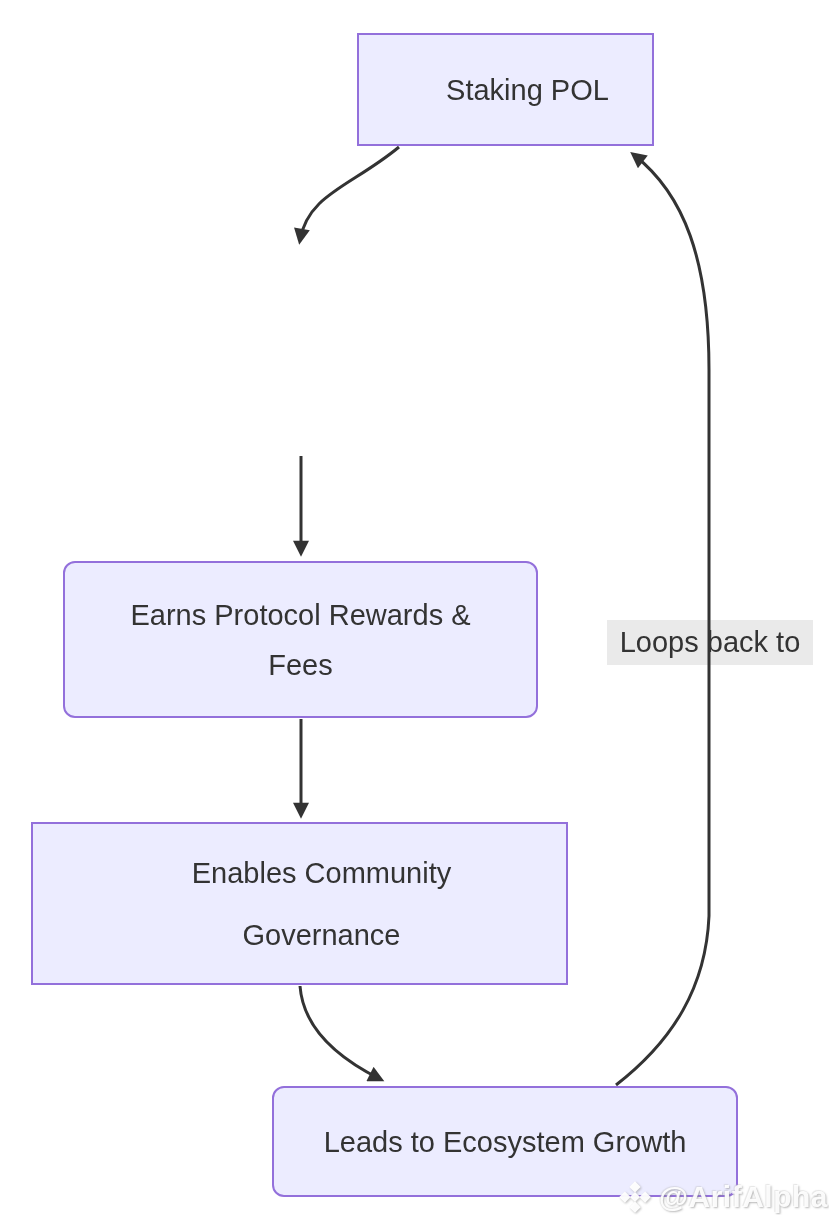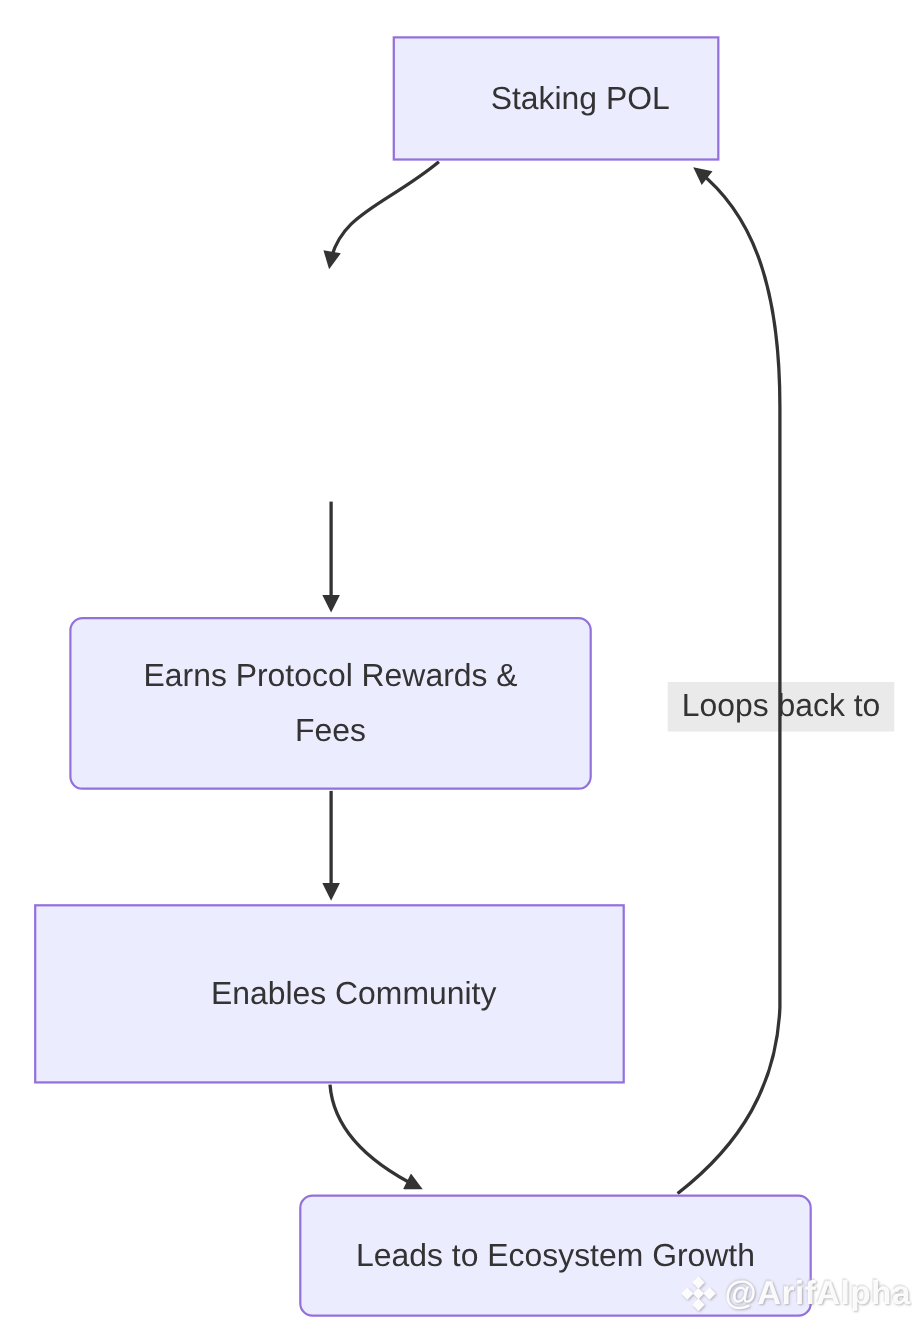--- a/index.html
+++ b/index.html
@@ -47,21 +47,21 @@
     background:var(--edge-label-bg);opacity:0.92;
     z-index:1;
   }
   .edge-label-text{
     position:absolute;left:607px;top:620px;width:206px;height:45px;
     display:flex;align-items:center;justify-content:center;
     color:var(--edge-label-text);font-size:29px;
     z-index:3;
   }
   .watermark{
-    position:absolute;right:1px;bottom:21px;
+    position:absolute;right:1px;bottom:0;
     display:flex;align-items:center;gap:6px;
     z-index:5;
     color:rgba(255,255,255,0.93);
     font-size:30px;font-weight:600;letter-spacing:0.5px;
     text-shadow:1px 1px 2px rgba(125,125,125,0.55), -1px -1px 1px rgba(190,190,190,0.35);
   }
   .watermark svg{
     filter:drop-shadow(1px 1px 1px rgba(140,140,140,0.6));
   }
   .bnb-shape{fill:rgba(255,255,255,0.95);}
@@ -91,20 +91,21 @@
   </div>
 
 
   <div class="node rounded" id="node-rewards">
     <div>Earns Protocol Rewards &amp;</div>
     <div>Fees</div>
   </div>
 
   <div class="node rect" id="node-governance">
     <div>Enables Community</div>
+    <div>Governance</div>
   </div>
 
   <div class="node rounded" id="node-growth">
     <div>Leads to Ecosystem Growth</div>
   </div>
 
   <div class="edge-label-text">
     <span>Loops back to</span>
   </div>
 

